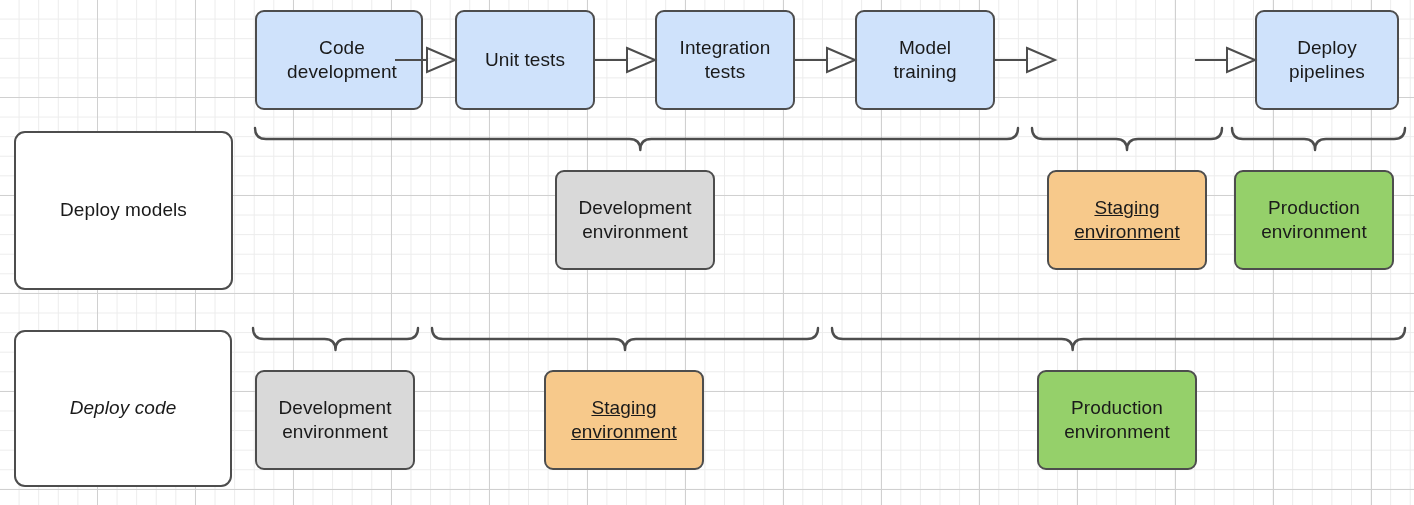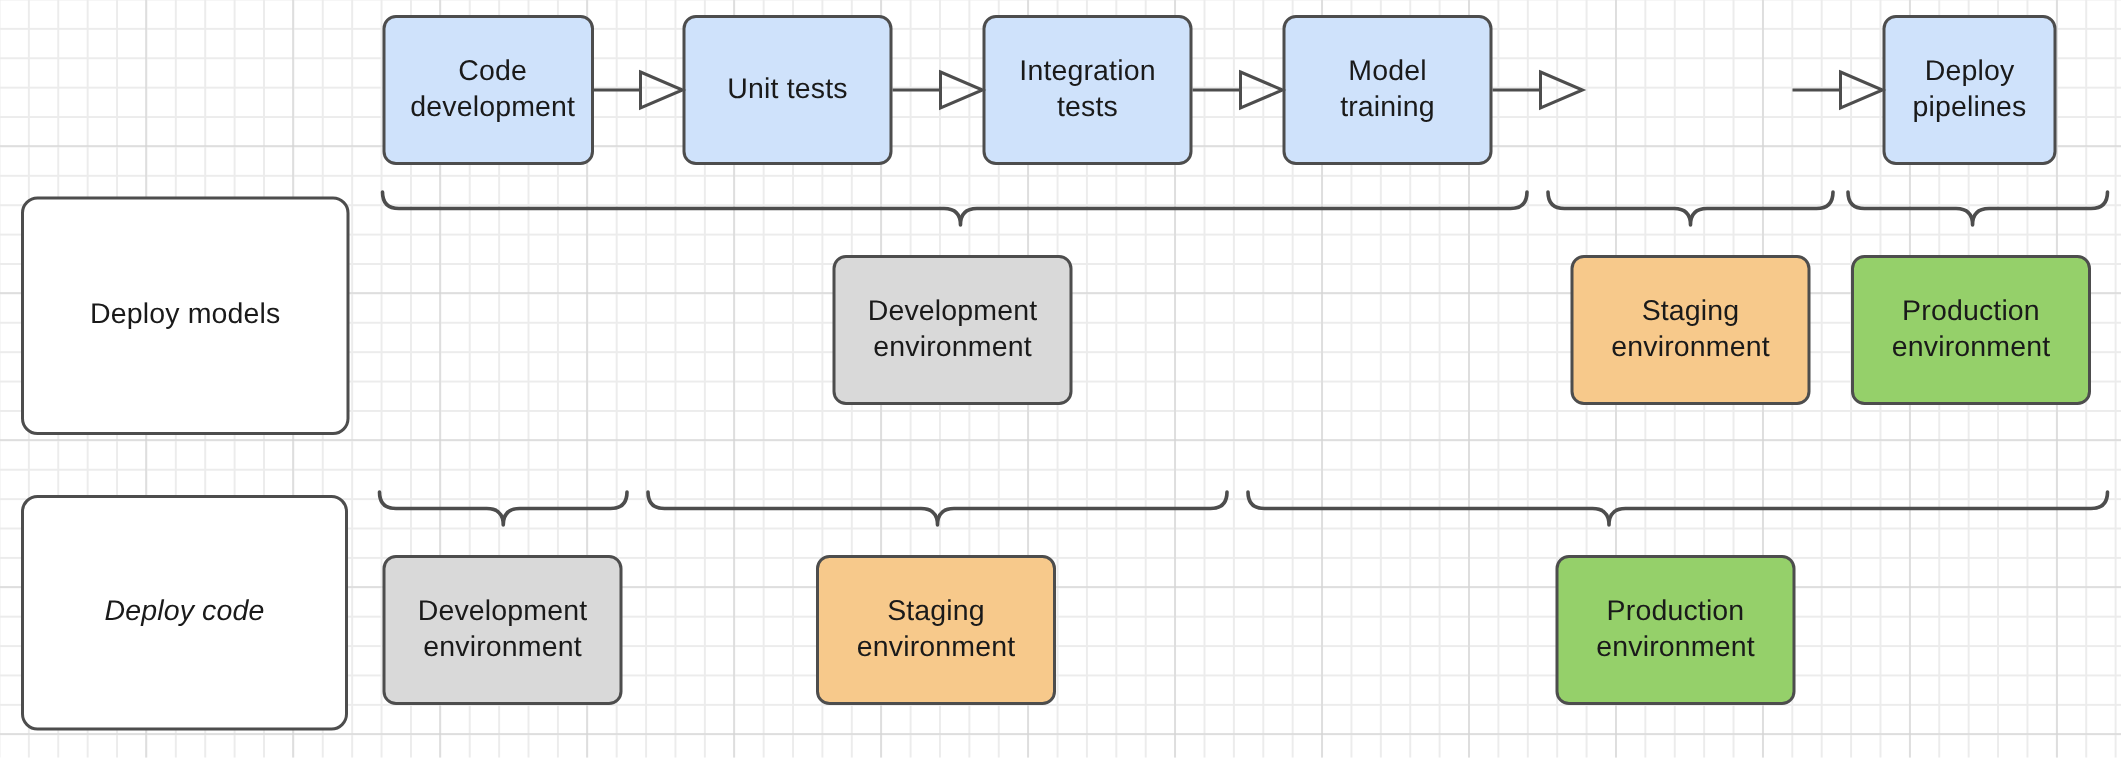--- a/index.html
+++ b/index.html
@@ -37,40 +37,40 @@
     text-align:center;
     color:#1a1a1a;
     font-size:19px;
     line-height:1.28;
     letter-spacing:0.1px;
     white-space:pre-line;
     padding:2px 6px;
   }
   .node.blue{background:#cfe2fb;}
   .node.gray{background:#d9d9d9;}
-  .node.orange{background:#f7c98b;}
+  .node.orange{background:#f7c98b;text-decoration:underline;}
   .node.green{background:#95d06a;text-align:center;}
   .node.plain{background:#ffffff;border-radius:11px;text-align:right;}
 
   .arrow{position:absolute;}
   .brace{position:absolute;}
   svg{display:block;overflow:visible;}
 </style>
 </head>
 <body>
 
 <div id="canvas">
-    <div class="node blue" style="left: 255px; top: 10px; width: 141px; height: 100px; padding-left: 12px;">Code
+    <div class="node blue" style="left: 255px; top: 10px; width: 168px; height: 100px; padding-left: 12px;">Code
 development</div>
     <div class="node blue" style="left: 455px; top: 10px; width: 140px; height: 100px;">Unit tests</div>
     <div class="node blue" style="left: 855px; top: 10px; width: 140px; height: 100px;">Model
 training</div>
     <div class="node blue" style="left: 655px; top: 10px; width: 140px; height: 100px;">Integration
 tests</div>
-    <div class="node blue" style="left: 1255px; top: 10px; width: 116px; height: 100px;">Deploy
+    <div class="node blue" style="left: 1255px; top: 10px; width: 144px; height: 100px;">Deploy
 pipelines</div>
     <div class="arrow" style="left: 395px; top: 45px; width: 60px; height: 30px;">
       <svg width="60" height="30" viewBox="0 0 60 30">
         <line x1="0" y1="15" x2="32" y2="15" stroke="#4d4d4d" stroke-width="2"></line>
         <path d="M 32 3 L 60 15 L 32 27 Z" fill="none" stroke="#4d4d4d" stroke-width="2" stroke-linejoin="miter"></path>
       </svg>
     </div>
     <div class="arrow" style="left: 595px; top: 45px; width: 60px; height: 30px;">
       <svg width="60" height="30" viewBox="0 0 60 30">
         <line x1="0" y1="15" x2="32" y2="15" stroke="#4d4d4d" stroke-width="2"></line>

